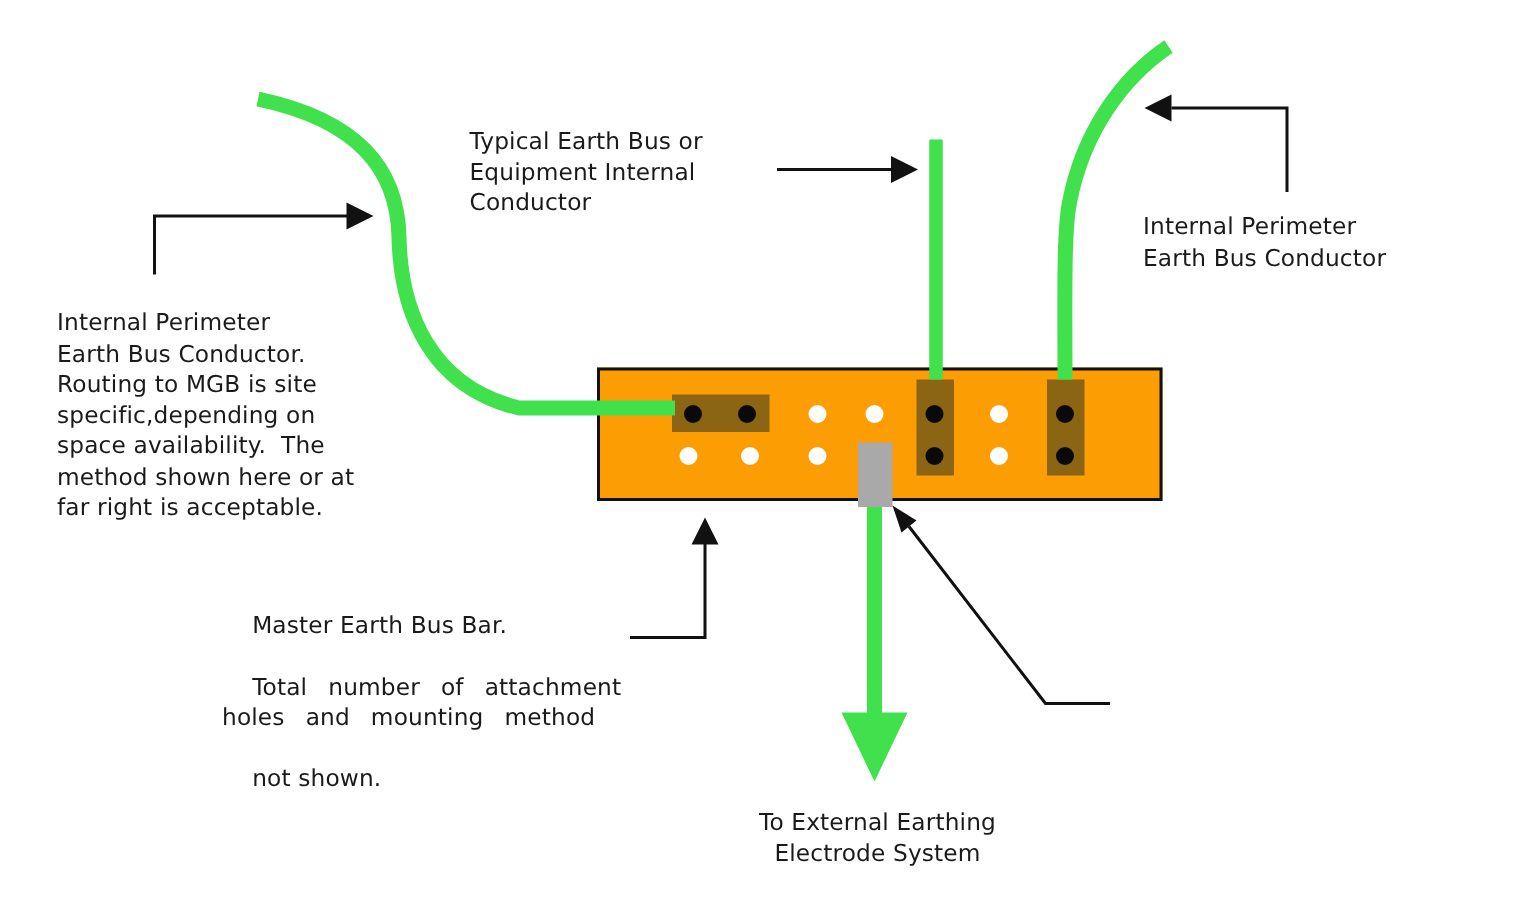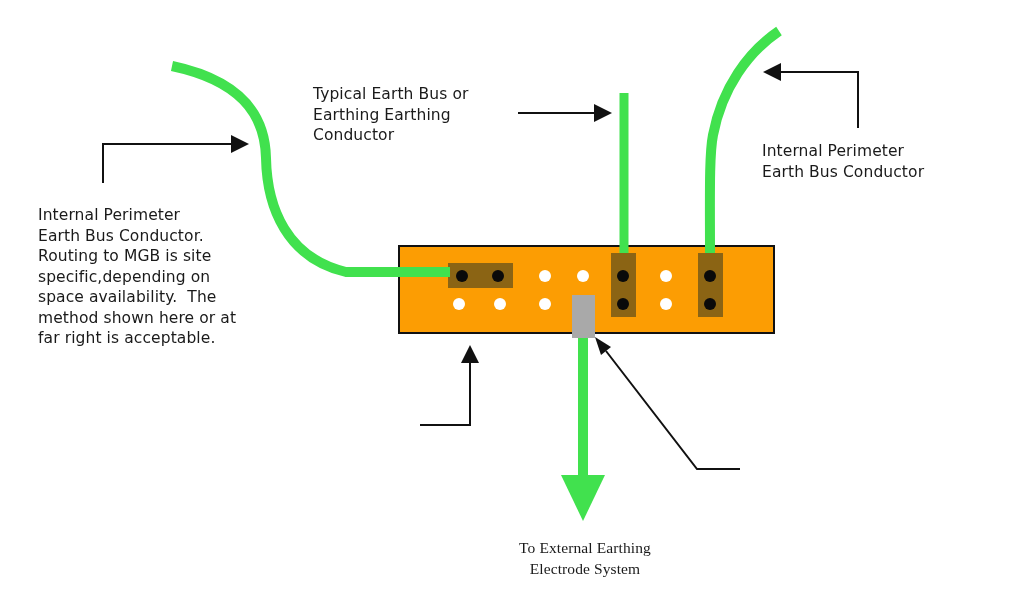--- a/index.html
+++ b/index.html
@@ -14,21 +14,21 @@
   html,body{margin:0;padding:0;}
   body{background:#e8e8e8;font-family:"DejaVu Sans","Liberation Sans",sans-serif;}
   #canvas{
     position:relative;width:1024px;height:606px;background:var(--bg);
     overflow:hidden;margin:0 auto;
   }
   .lbl{
     position:absolute;white-space:pre-wrap;font-size:15.5px;line-height:20.5px;
     color:var(--text);letter-spacing:0.1px;
   }
-  .centered{text-align:center;font-family:Liberation Serif, serif;}
+  .centered{text-align:center;}
   .spaced{word-spacing:9px;}
   
   #busbar{
     position:absolute;left:398px;top:245px;width:373px;height:85px;
     background:var(--orange);border:2px solid var(--line);
   }
   .plate{position:absolute;background:var(--brown);}
   .plate-h{left:448px;top:263px;width:65px;height:25px;}
   .plate-v1{left:611px;top:253px;width:25px;height:64px;}
   .plate-v2{left:698px;top:253px;width:25px;height:64px;}
@@ -92,32 +92,38 @@
     <polygon class="ah" points="781,63 763,72 781,81"></polygon>
 
     <path class="leader" d="M420,425 L470,425 L470,362"></path>
     <polygon class="ah" points="461,363 479,363 470,345"></polygon>
 
     <path class="leader" d="M740,469 L697,469 L606,351"></path>
     <polygon class="ah" points="595,337 611,347 601,355"></polygon>
   </svg>
 
   <div class="lbl" style="left:313px;top:84px;width:190px;">Typical Earth Bus or
-Earthing Earthing
+Equipment Internal
 Conductor</div>
 
   <div class="lbl" style="left:762px;top:141px;width:200px;">Internal Perimeter
 Earth Bus Conductor</div>
 
   <div class="lbl" style="left:38px;top:205px;width:230px;">Internal Perimeter
 Earth Bus Conductor.
 Routing to MGB is site
 specific,depending on
 space availability.  The
 method shown here or at
 far right is acceptable.</div>
 
+  <div class="lbl" style="left:148px;top:386px;width:280px;">
+    <span>Master Earth Bus Bar.</span><br>
+    <span class="spaced">Total number of attachment
+holes and mounting method</span><br>
+    <span>not shown.</span>
+  </div>
 
 
   <div class="lbl centered" style="left:465px;top:538px;width:240px;">To External Earthing
 Electrode System</div>
 
 </div>
 
 </body></html>

